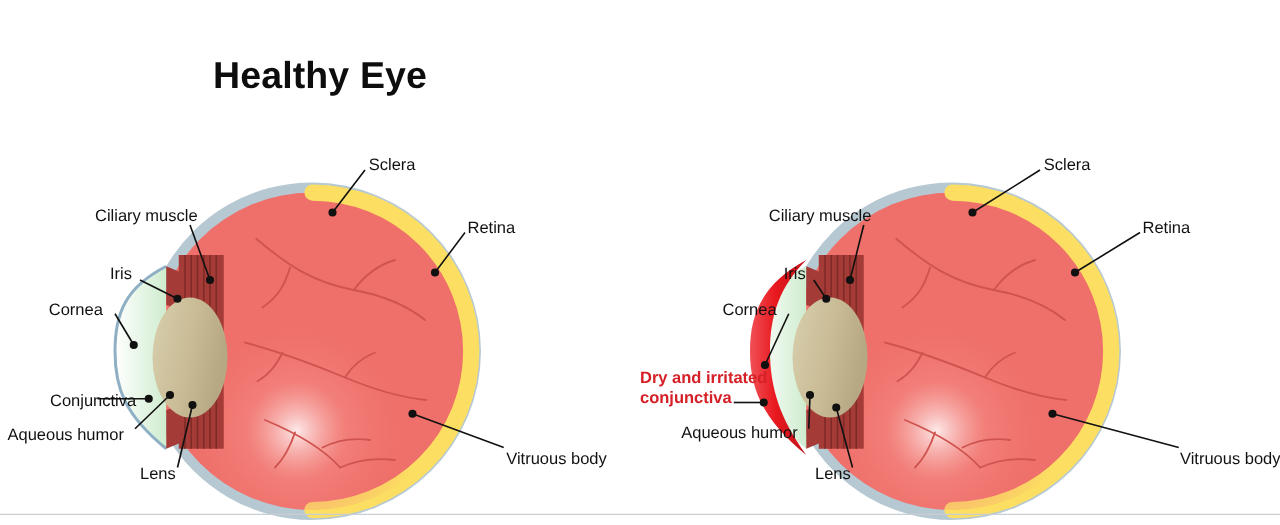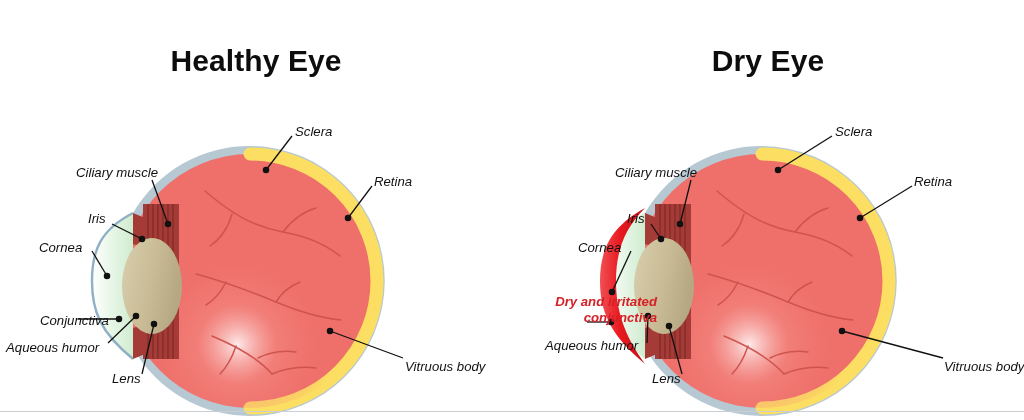--- a/index.html
+++ b/index.html
@@ -13,23 +13,22 @@
   .panel.left{left:0;}
   .panel.right{left:512px;}
   .panel-title{
     position:absolute;top:44px;left:0;width:512px;text-align:center;
     font-size:30px;font-weight:bold;color:#0d0d0d;letter-spacing:.1px;
   }
   .eye-svg{position:absolute;left:0;top:96px;width:512px;height:324px;overflow:visible;}
   .lbl{
     position:absolute;font-size:13.2px;color:#111111;white-space:nowrap;
     line-height:15px;
-    font-style:italic;
-  }
-  .lbl.red{color:#d52027;font-weight:bold;white-space:normal;text-align:right;line-height:16px;}
+  }
+  .lbl.red{color:#d52027;font-weight:bold;white-space:normal;text-align:left;line-height:16px;}
   .footer-rule{
     position:absolute;left:0;top:411px;width:1024px;height:1px;background:#c9ced3;
   }
 </style>
 </head>
 <body>
 
 <div class="stage">
 
   <div class="panel left">
@@ -135,21 +134,20 @@
     <div class="lbl" style="left:88px;top:211px;">Iris</div>
     <div class="lbl" style="left:39px;top:240px;">Cornea</div>
     <div class="lbl" style="left:0px;top:313px;padding-left:40px;">Conjunctiva</div>
     <div class="lbl" style="left:6px;top:340px;">Aqueous humor</div>
     <div class="lbl" style="left:405px;top:359px;">Vitruous body</div>
     <div class="lbl" style="left:112px;top:371px;">Lens</div>
   </div>
 
   <div class="panel right">
 
-    <div class="panel-title">Dry Eye</div>
 
     <svg class="eye-svg" viewBox="0 0 512 324">
       <defs>
         <radialGradient id="vitGradR" cx="45%" cy="75%" r="55%">
           <stop offset="0%" stop-color="#ffffff" stop-opacity=".85"></stop>
           <stop offset="28%" stop-color="#f6928c" stop-opacity=".45"></stop>
           <stop offset="70%" stop-color="#ef6f6a" stop-opacity="0"></stop>
         </radialGradient>
         <linearGradient id="cornGradR" x1="0" y1="0" x2="1" y2="0">
           <stop offset="0%" stop-color="#ffffff"></stop>

